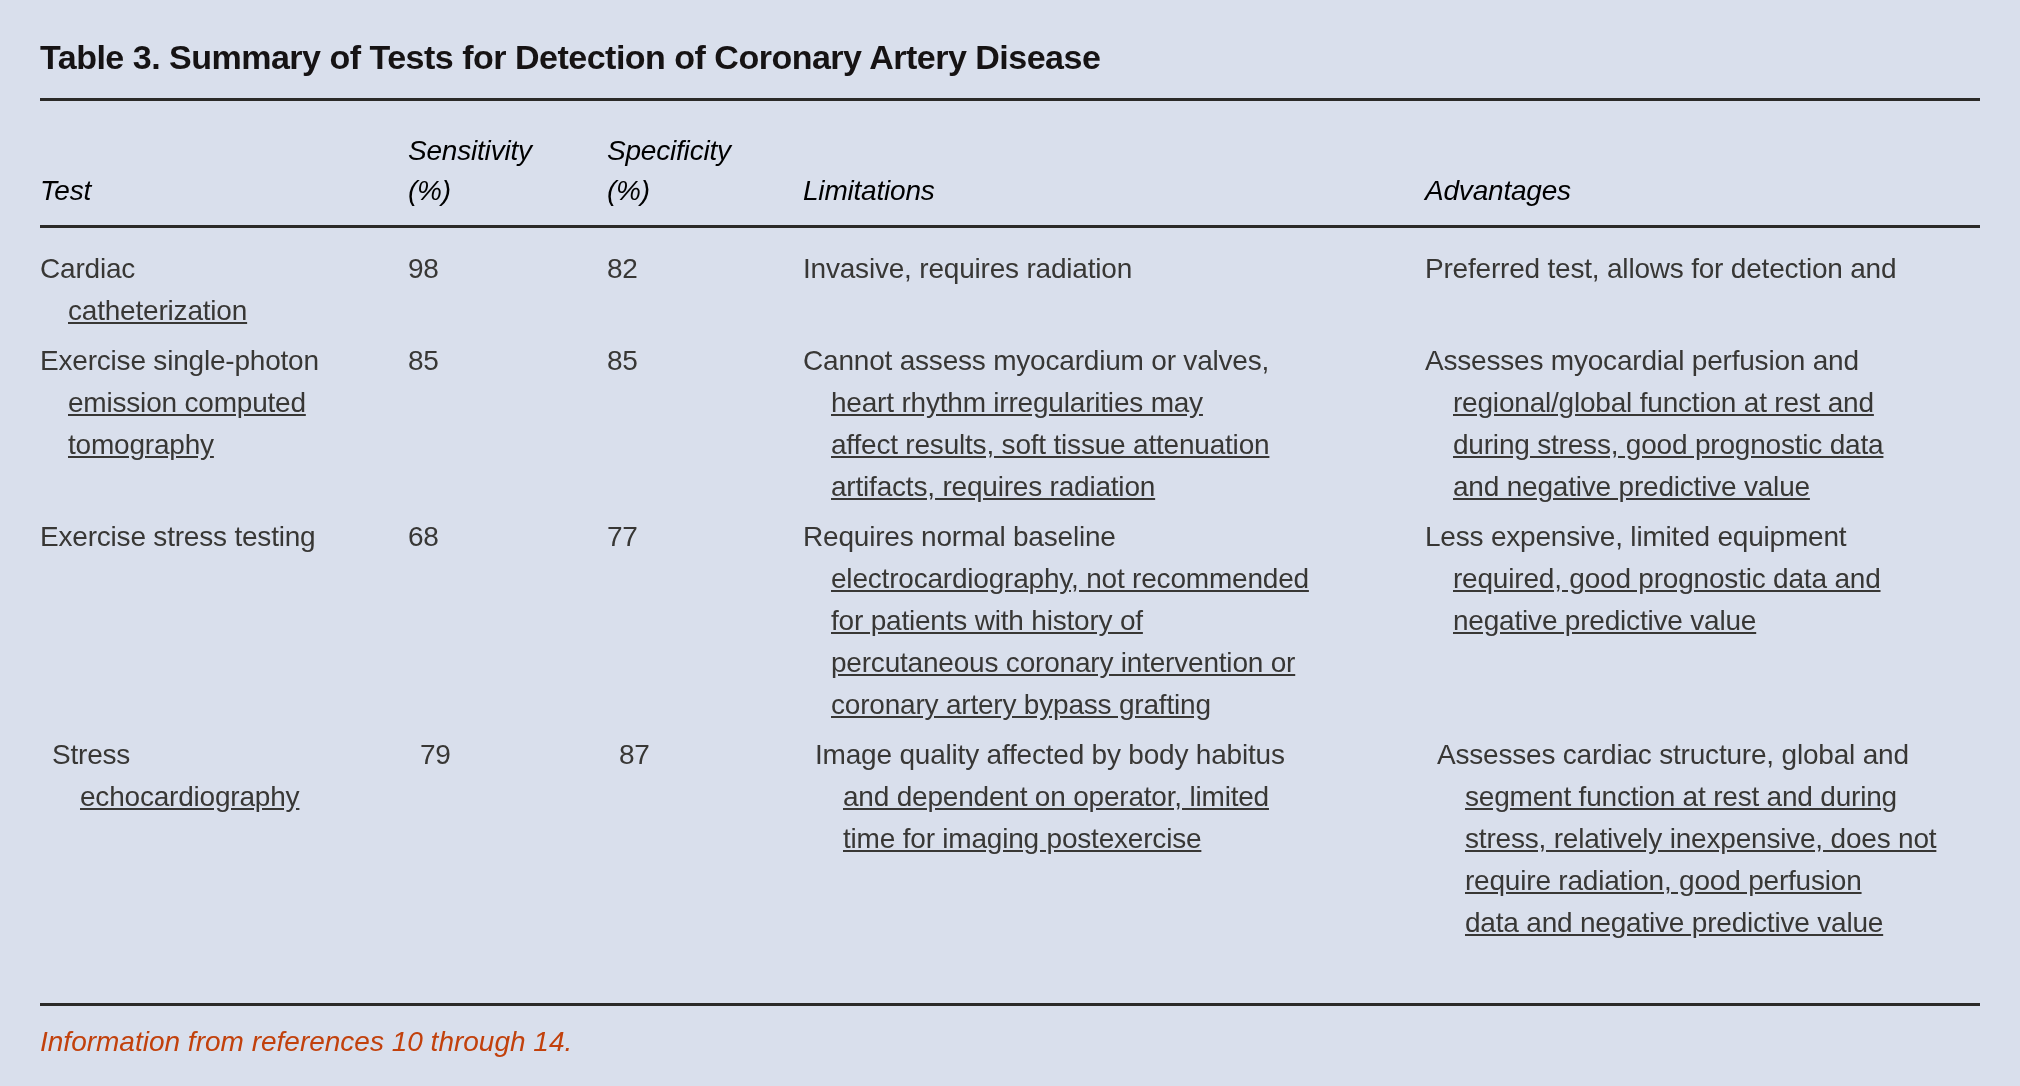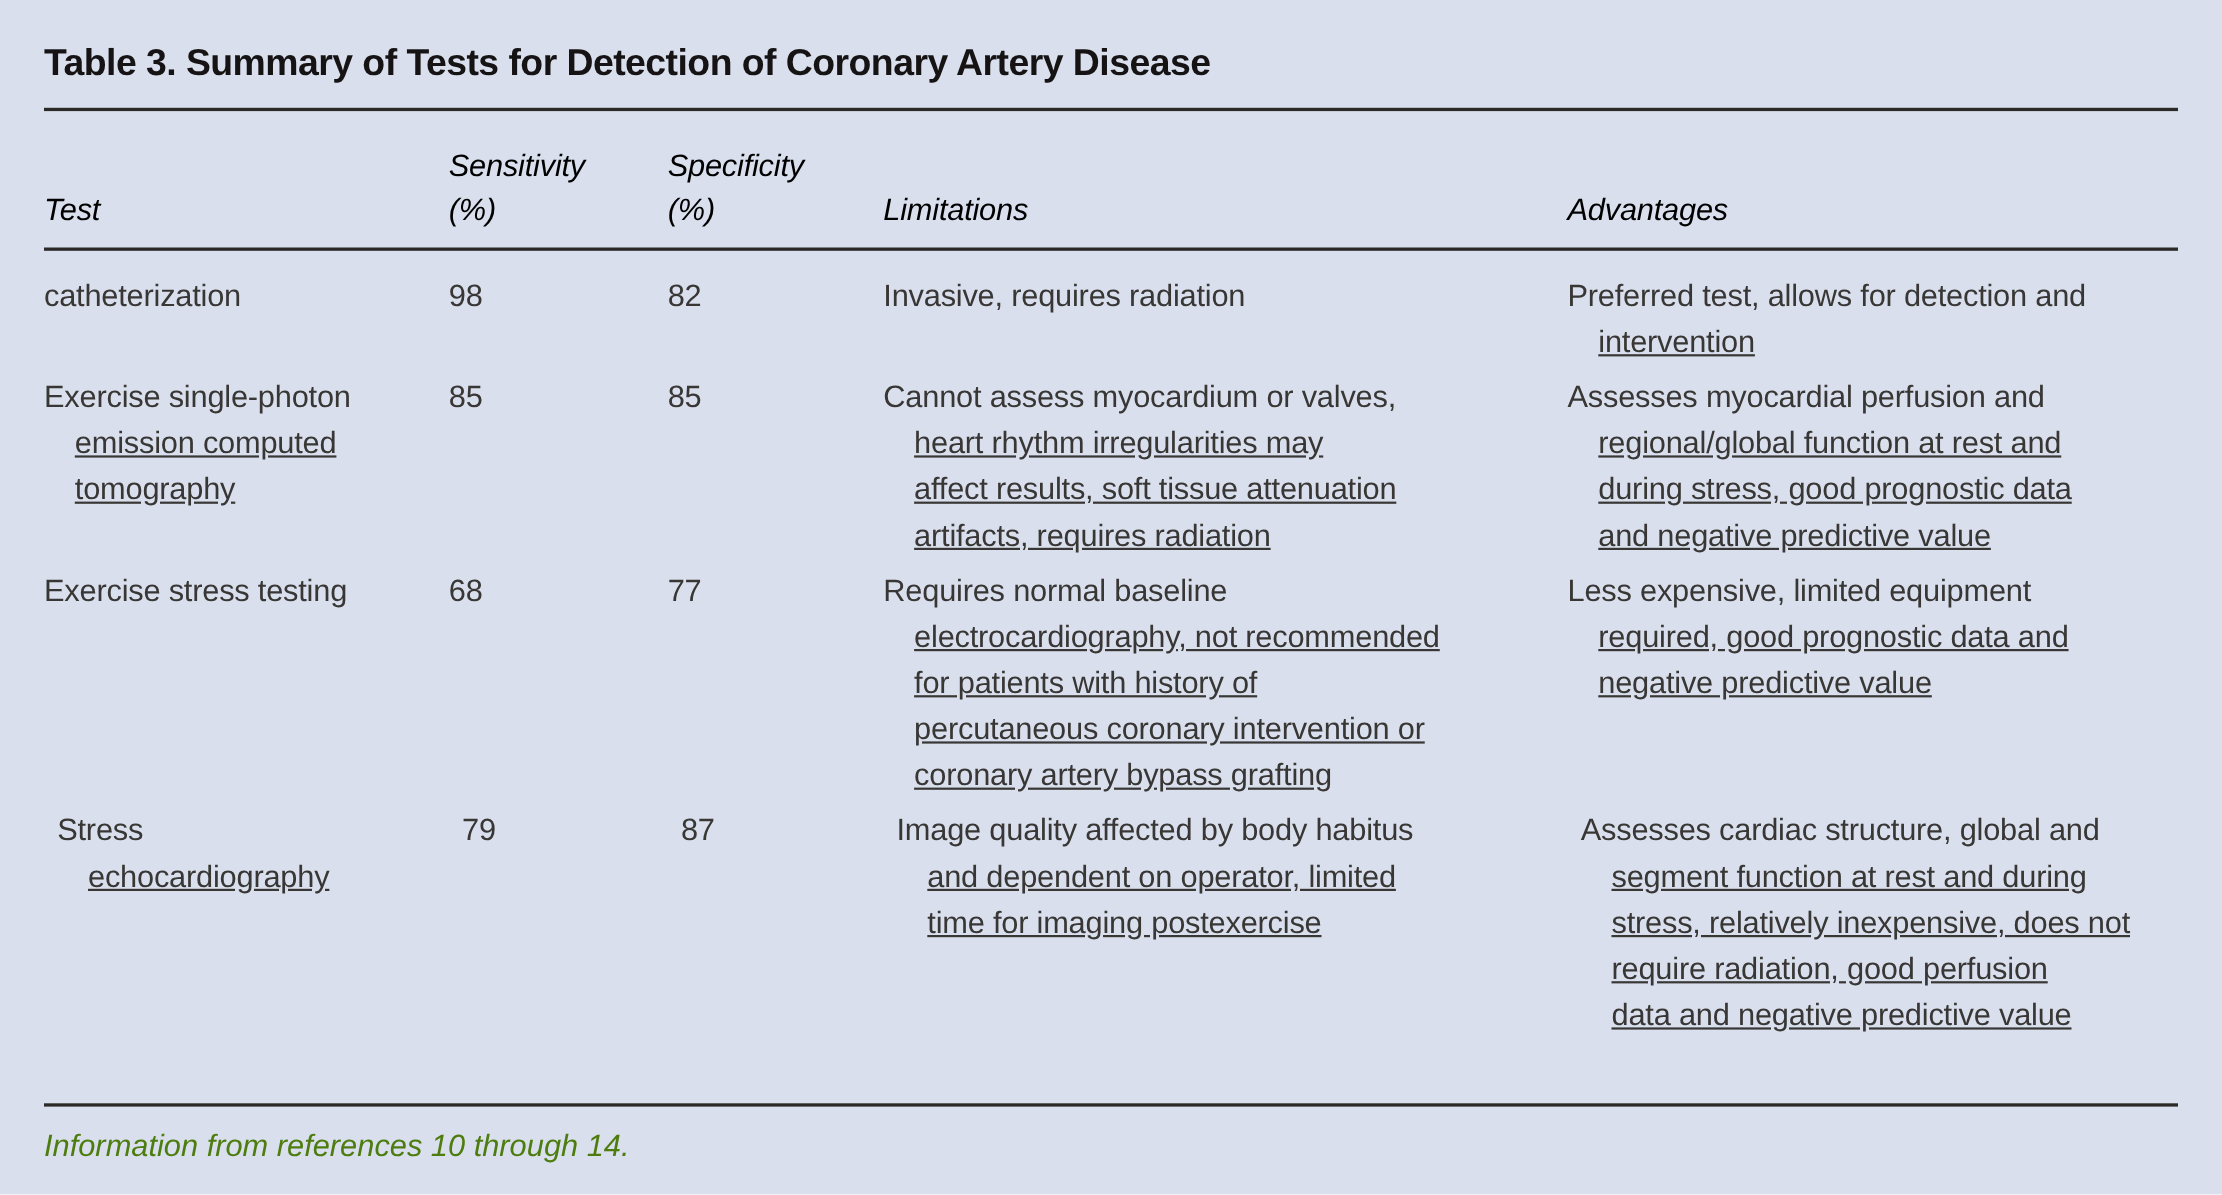--- a/index.html
+++ b/index.html
@@ -90,21 +90,21 @@
   .th span + span { padding-left: 0; }
   .footer-group {
     margin-top: auto;
     padding-bottom: 26px;
   }
   .footnote {
     font-style: italic;
     font-size: 28px;
     line-height: 36px;
     padding-top: 18px;
-    color: #4d7c0f;
+    color: #c2410c;
   }
 </style>
 </head>
 <body>
 
 <div class="page">
   <div class="bar top"></div>
 
   <div class="content">
     <h1 class="table-title">Table 3. Summary of Tests for Detection of Coronary Artery Disease</h1>
@@ -129,30 +129,30 @@
       <div class="th">
           <span>Advantages</span>
         </div>
     </div>
 
     <div class="rule"></div>
 
     <div class="body-rows">
       <div class="grid tr">
         <div class="cell">
+            <span>Cardiac</span>
             <span>catheterization</span>
           </div>
         <div class="cell">98</div>
         <div class="cell">82</div>
         <div class="cell">
             <span>Invasive, requires radiation</span>
           </div>
         <div class="cell">
             <span>Preferred test, allows for detection and</span>
-            <span>intervention</span>
           </div>
       </div>
       <div class="grid tr">
         <div class="cell">
             <span>Exercise single-photon</span>
             <span>emission computed</span>
             <span>tomography</span>
           </div>
         <div class="cell">85</div>
         <div class="cell">85</div>

